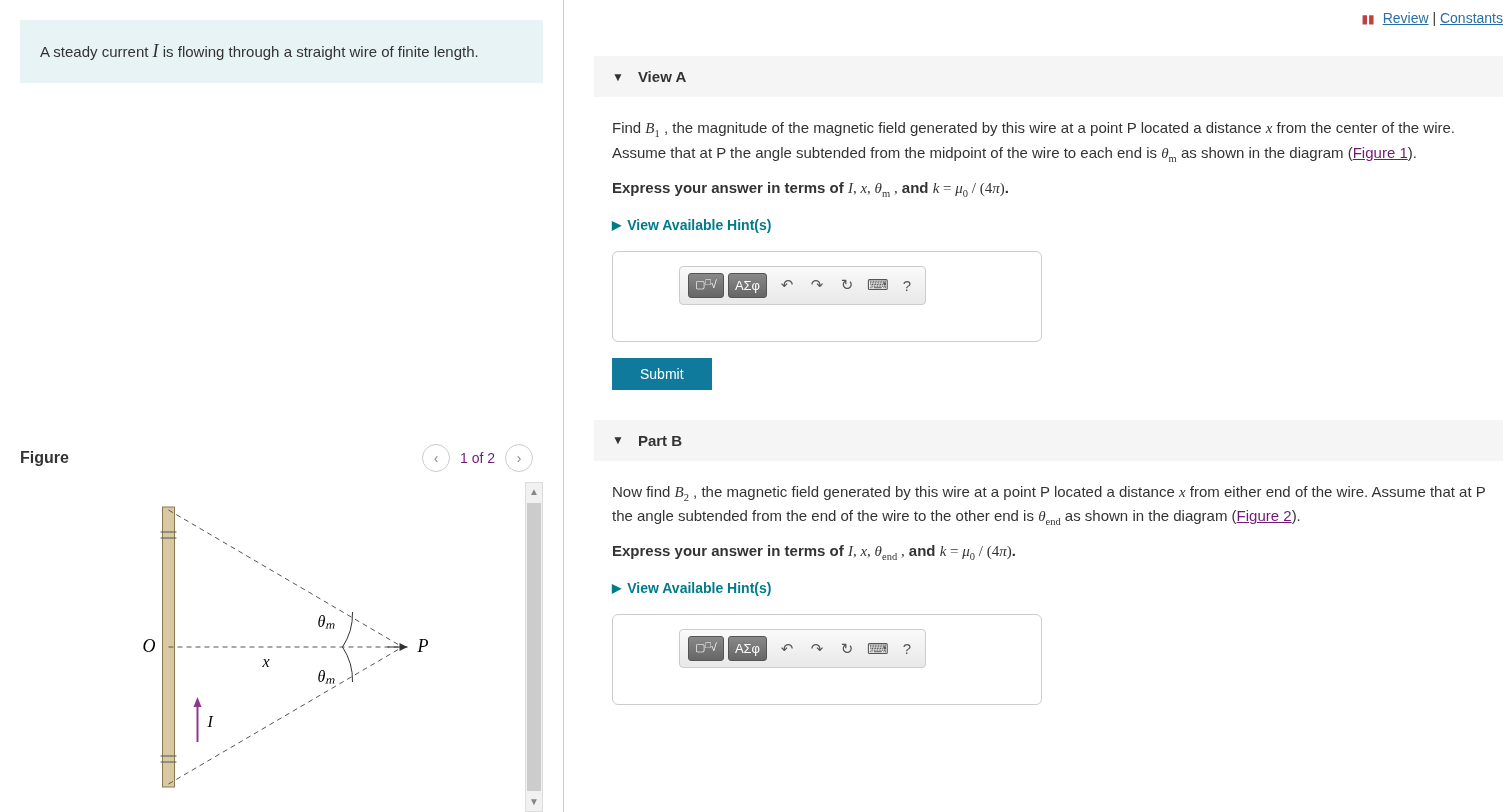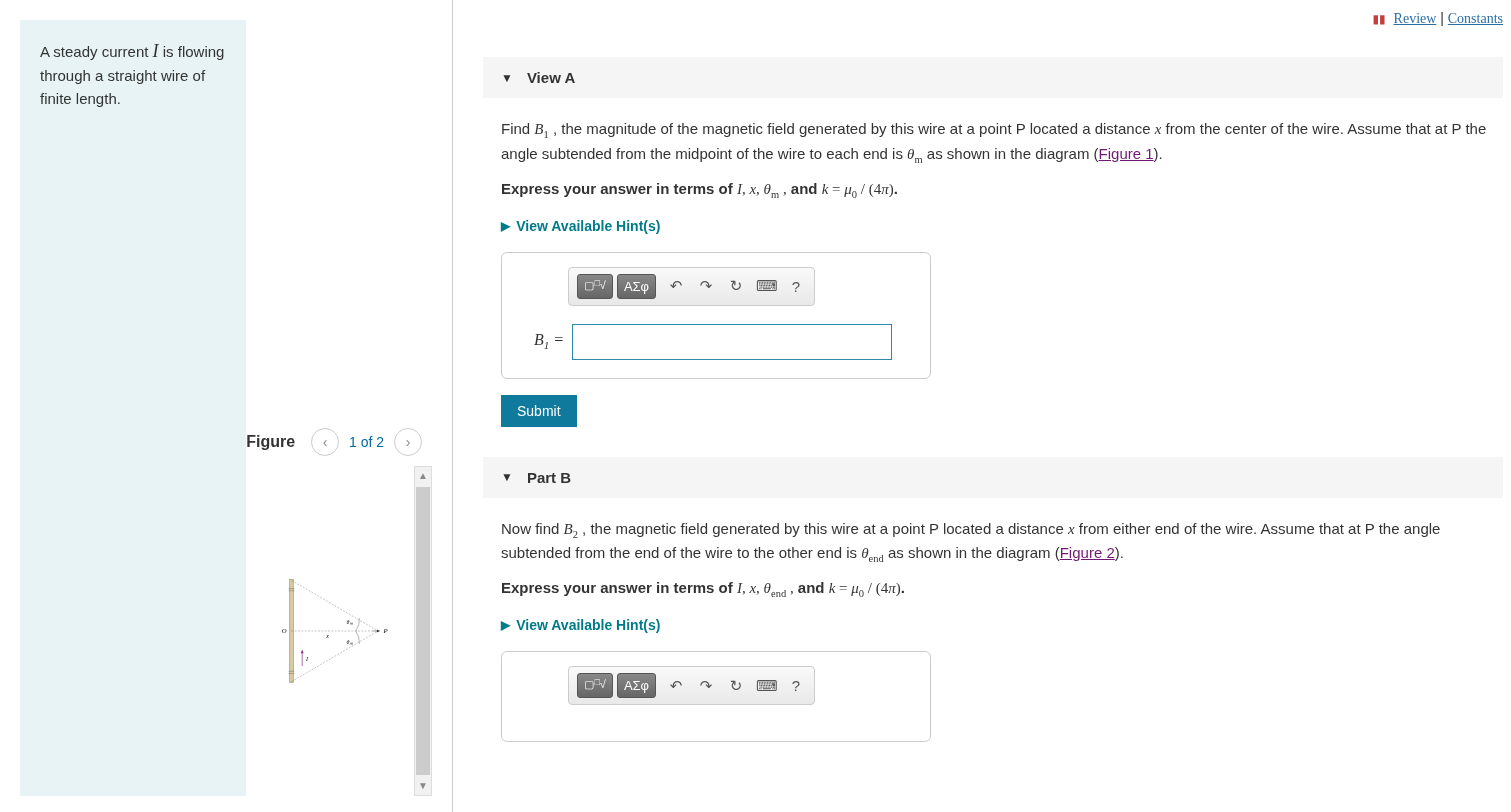--- a/index.html
+++ b/index.html
@@ -1,54 +1,54 @@
 <!DOCTYPE html>
 <html><head>
 <meta charset="utf-8">
 <style>
 * { box-sizing: border-box; margin: 0; padding: 0; }
 body { font-family: Arial, Helvetica, sans-serif; font-size: 14px; color: #333; background: #fff; }
 .container { display: flex; width: 1511px; height: 812px; }
-.left-panel { width: 453px; padding: 20px 20px 16px 20px; border-right: 1px solid #ccc; display: flex; flex-direction: row; }
+.left-panel { width: 564px; padding: 20px 20px 0 20px; border-right: 1px solid #ccc; display: flex; flex-direction: column; }
 .problem-box { background: #e7f3f5; padding: 18px 20px; font-size: 15px; line-height: 1.5; color: #333; }
 .math-var { font-family: 'Times New Roman', serif; font-style: italic; font-size: 18px; }
 .figure-section { margin-top: auto; }
 .figure-header { display: flex; align-items: center; justify-content: space-between; margin-bottom: 10px; padding-right: 10px; }
 .figure-title { font-weight: bold; font-size: 16px; }
 .figure-nav { display: flex; align-items: center; gap: 10px; }
 .nav-btn { width: 28px; height: 28px; border: 1px solid #ccc; border-radius: 50%; background: #fff; display: flex; align-items: center; justify-content: center; cursor: pointer; color: #888; font-size: 14px; }
-.nav-label { font-size: 14px; color: #0369a1; }
+.nav-label { font-size: 14px; color: #701a75; }
 .figure-body { display: flex; height: 330px; }
 .figure-img { flex: 1; padding: 10px; position: relative; }
 .scroll-track { width: 18px; background: #f1f1f1; display: flex; flex-direction: column; align-items: center; border: 1px solid #ddd; }
 .scroll-arrow { height: 18px; color: #888; font-size: 10px; line-height: 18px; cursor: pointer; }
 .scroll-thumb { width: 14px; flex: 1; background: #ccc; margin: 2px 0; }
 .right-panel { flex: 1; padding: 10px 8px 0 30px; overflow: hidden; }
 .top-links { text-align: right; font-size: 14px; margin-bottom: 30px; }
-.top-links a { color: #2b6ea3; text-decoration: underline; font-family: Liberation Serif, serif; }
+.top-links a { color: #2b6ea3; text-decoration: underline; }
 .top-links .book-icon { color: #c04040; margin-right: 4px; font-size: 12px; }
 .part-header { background: #f5f5f5; padding: 12px 18px; display: flex; align-items: center; gap: 14px; }
 .part-caret { font-size: 12px; color: #333; }
 .part-title { font-weight: bold; font-size: 15px; }
 .part-body { padding: 20px 0 30px 18px; }
 .part-text { font-size: 15px; line-height: 1.5; margin-bottom: 12px; }
 .part-text a { color: #701a75; text-decoration: underline; }
 .express { font-weight: bold; margin-bottom: 18px; font-size: 15px; }
 .hints-link { color: #007b8a; font-weight: bold; font-size: 14px; margin-bottom: 18px; display: flex; align-items: center; gap: 6px; cursor: pointer; }
 .hints-caret { font-size: 12px; }
 .eq-box { border: 1px solid #ccc; border-radius: 6px; padding: 14px 14px 18px 14px; width: 430px; }
 .toolbar { background: linear-gradient(#fafafa,#e8e8e8); border: 1px solid #ccc; border-radius: 4px; padding: 6px 8px; display: inline-flex; align-items: center; gap: 10px; margin-left: 52px; margin-bottom: 18px; }
 .tb-group { display: flex; gap: 4px; }
 .tb-btn { background: linear-gradient(#888,#666); color: #fff; border-radius: 3px; padding: 4px 6px; font-size: 13px; min-width: 28px; text-align: center; cursor: pointer; border:1px solid #555; }
 .tb-icon { color: #555; font-size: 15px; width: 20px; text-align: center; cursor: pointer; }
 .answer-row { display: flex; align-items: center; gap: 8px; }
 .answer-label { font-family: 'Times New Roman', serif; font-style: italic; font-size: 16px; width: 48px; text-align: right; }
 .answer-label sub { font-size: 11px; }
 .answer-input { width: 320px; height: 36px; border: 1px solid #2b8aa8; background: #fff; }
-.submit-btn { background: #0f7a9c; color: #fff; border: none; padding: 8px 16px; font-size: 14px; margin-top: 16px; cursor: pointer; }
+.submit-btn { background: #0f7a9c; color: #fff; border: none; padding: 8px 28px; font-size: 14px; margin-top: 16px; cursor: pointer; }
 .sub { font-size: 0.7em; vertical-align: sub; }
 .serif { font-family: 'Times New Roman', serif; }
 </style>
 </head>
 <body>
 
 <div class="container">
 
   <div class="left-panel">
     <div class="problem-box">
@@ -132,24 +132,20 @@
           <div class="tb-group">
             <div class="tb-btn" style="font-size:11px;">▢<span style="font-size:9px;position:relative;top:-3px">□</span>√</div>
             <div class="tb-btn">ΑΣφ</div>
           </div>
           <div class="tb-icon">↶</div>
           <div class="tb-icon">↷</div>
           <div class="tb-icon">↻</div>
           <div class="tb-icon">⌨</div>
           <div class="tb-icon">?</div>
         </div>
-        <div class="answer-row">
-          <div class="answer-label"><i>B</i><sub>1</sub> =</div>
-          <div class="answer-input"></div>
-        </div>
       </div>
       <button class="submit-btn">Submit</button>
     </div>
 
     <div class="part-header">
       <span class="part-caret">▼</span>
       <span class="part-title">Part B</span>
     </div>
     <div class="part-body">
       <div class="part-text">

